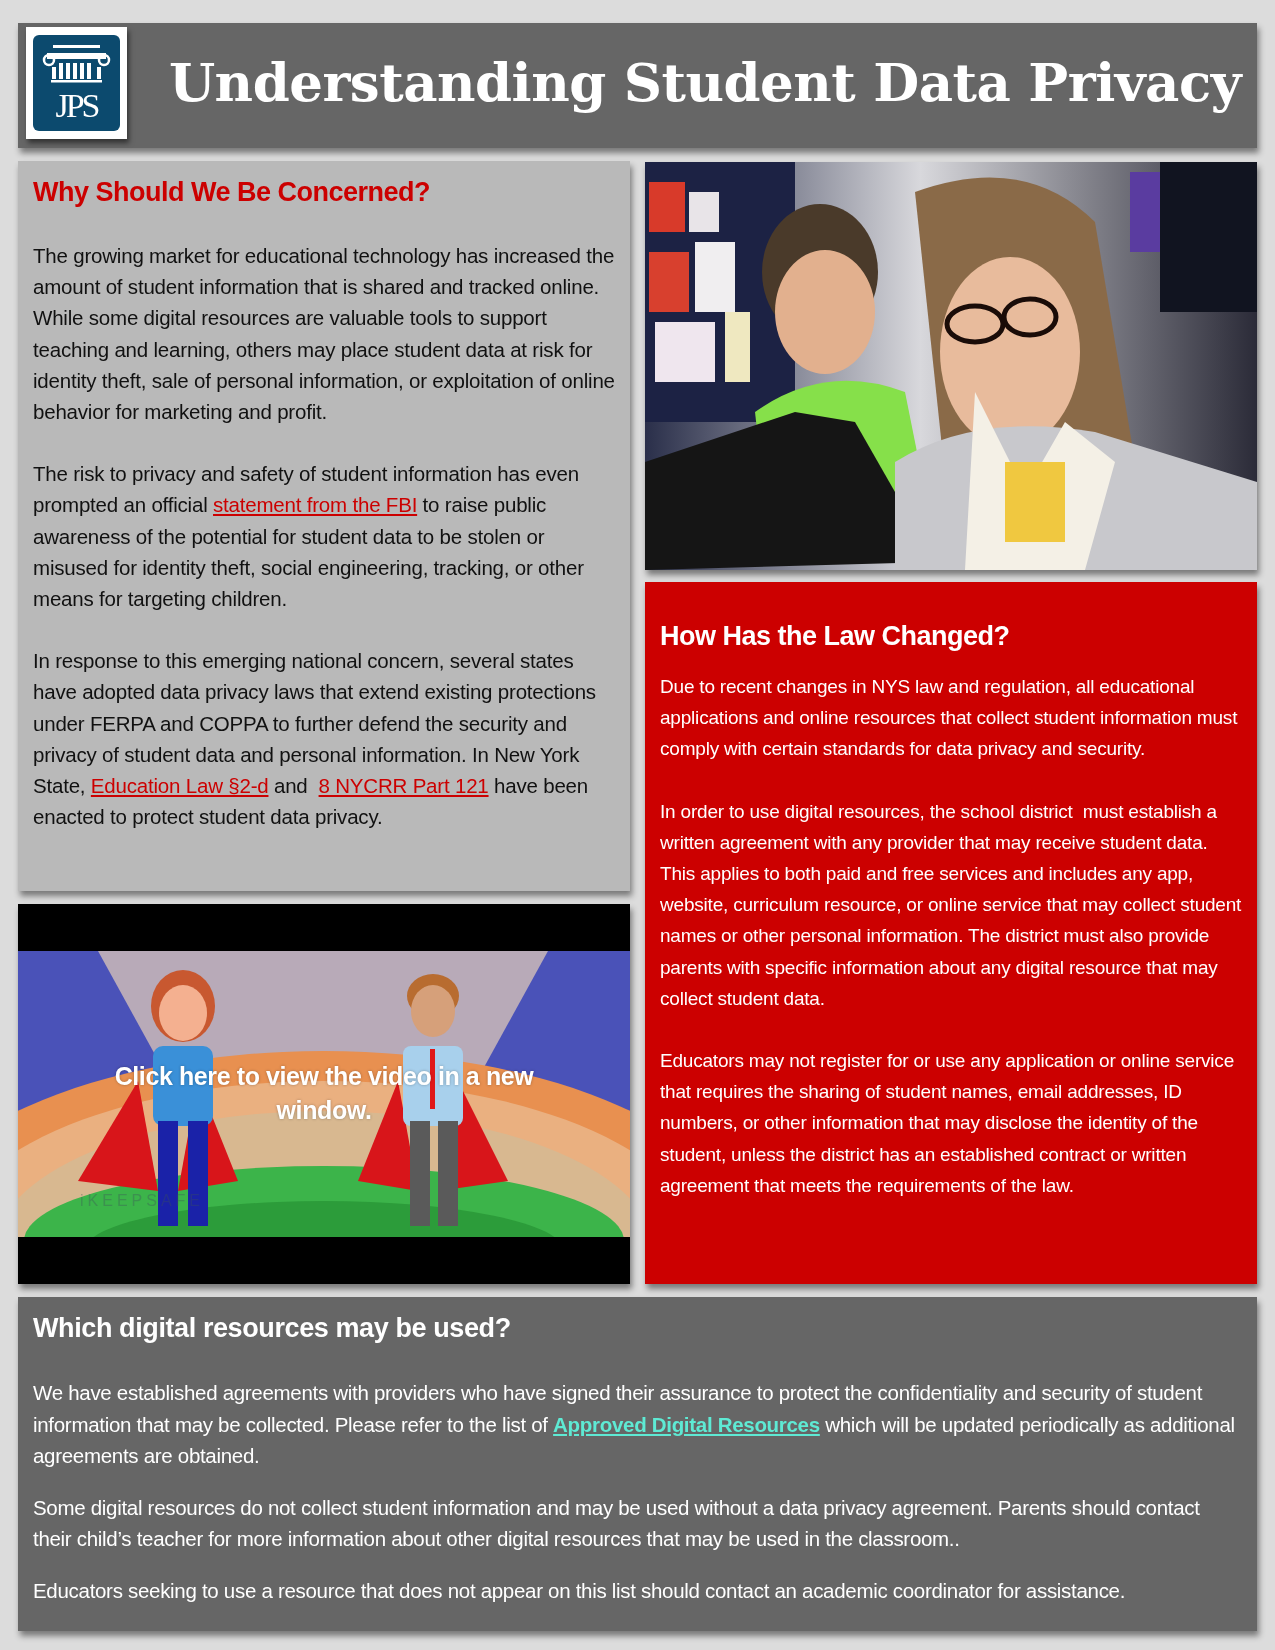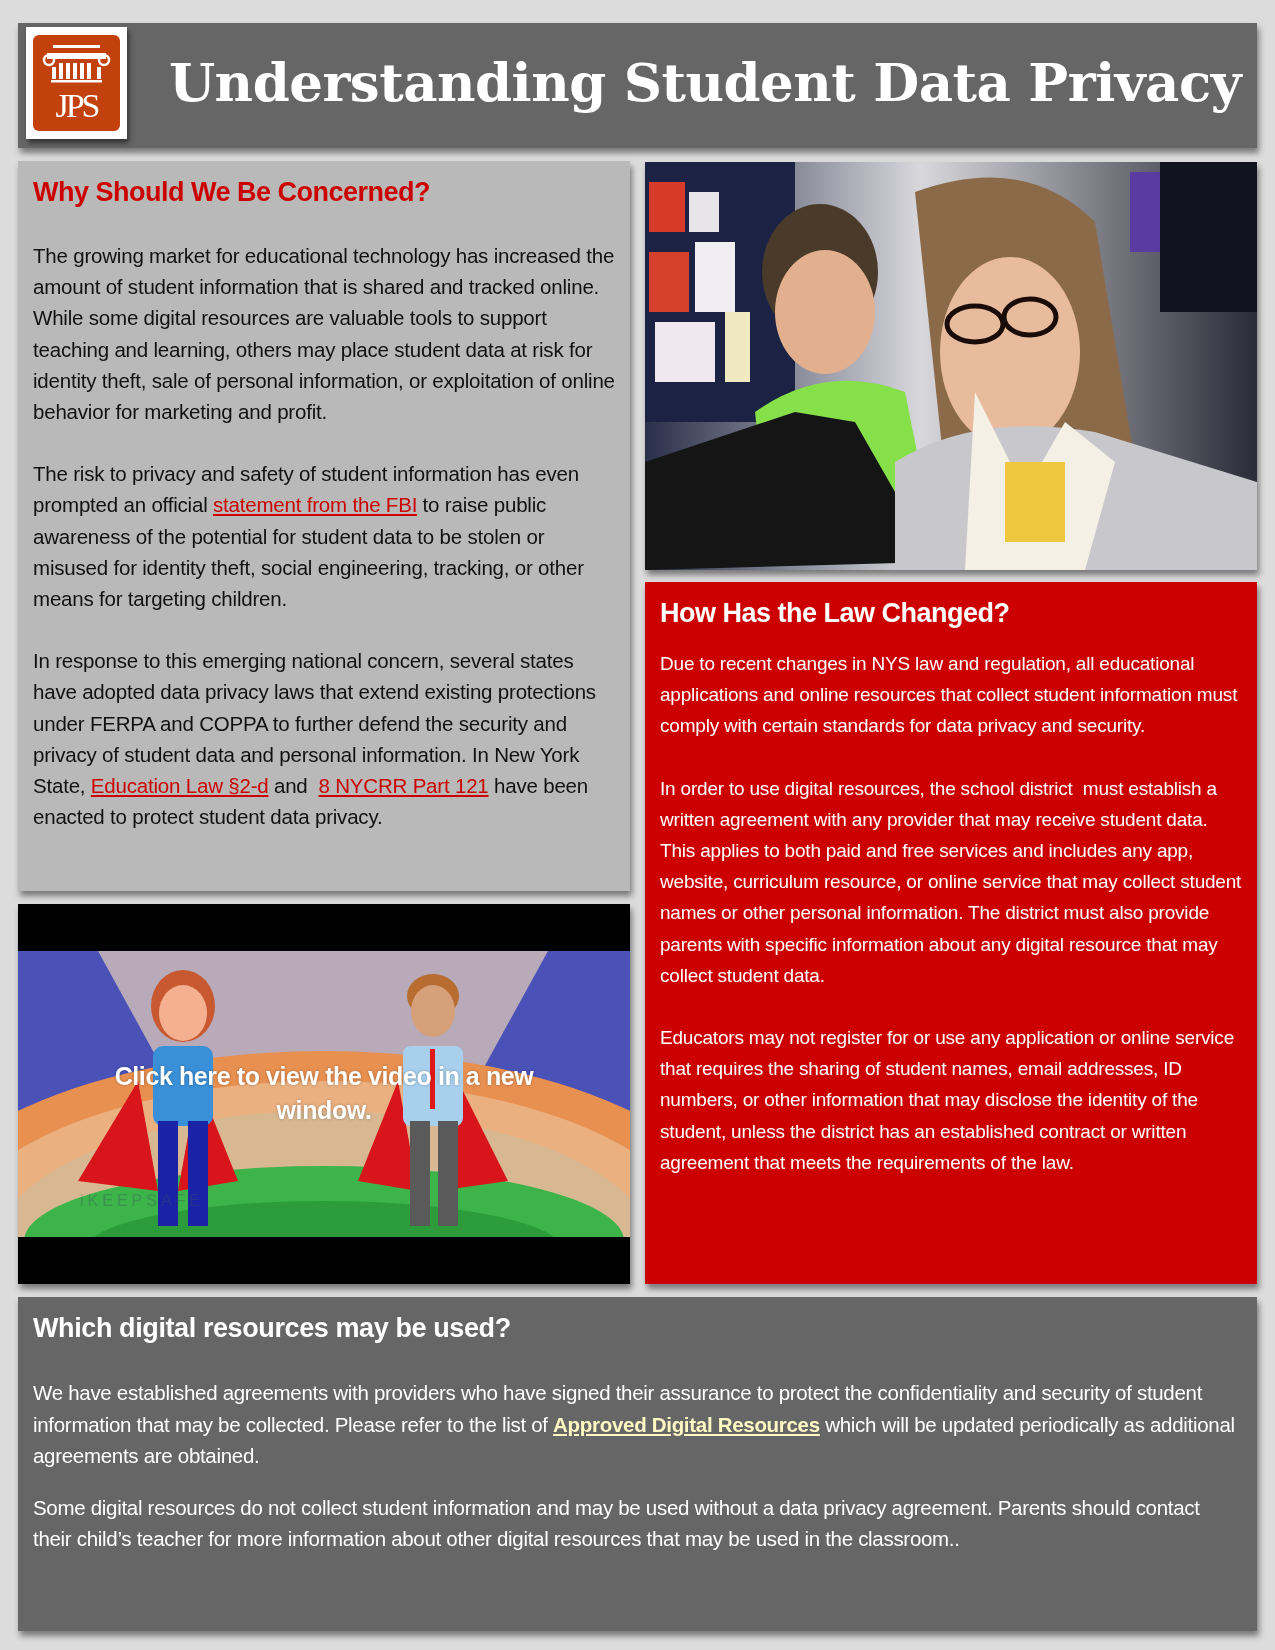--- a/index.html
+++ b/index.html
@@ -15,21 +15,21 @@
   .header {
     position: absolute; left: 18px; top: 23px; width: 1239px; height: 125px;
     background: #666666;
   }
   .logo-box {
     position: absolute; left: 8px; top: 4px; width: 101px; height: 112px;
     background: #ffffff; box-shadow: 2px 4px 5px rgba(0,0,0,0.5);
   }
   .logo-red {
     position: absolute; left: 7px; top: 8px; width: 87px; height: 96px;
-    background: #c2410c; border-radius: 6px;
+    background: #0c4a6e; border-radius: 6px;
   }
   .logo-red svg { position: absolute; left: 0; top: 0; }
   .logo-text {
     position: absolute; left: 0; width: 87px; top: 52px; text-align: center;
     font-family: "Liberation Serif", "DejaVu Serif", serif; color: #fff;
     font-size: 34px; letter-spacing: -3px; line-height: 38px;
   }
   .title {
     position: absolute; right: 16px; top: 24px;
     font-family: "DejaVu Serif", serif; font-weight: bold;
@@ -58,21 +58,21 @@
     overflow: hidden; background: #6b5a4a;
   }
 
   
   .law {
     position: absolute; left: 645px; top: 582px; width: 612px; height: 702px;
     background: #cc0000; padding: 14px 14px 0 15px;
   }
   .law h2 {
     color: #fff; font-size: 27px; font-weight: bold; line-height: 34px;
-    margin-bottom: 18px; letter-spacing: -0.5px;
+    margin-bottom: 18px; letter-spacing: -0.5px; margin-top: 23px;
   }
   .law p {
     color: #fff; font-size: 19px; line-height: 31.2px; margin-bottom: 31px;
     letter-spacing: -0.2px;
   }
 
   
   .video {
     position: absolute; left: 18px; top: 904px; width: 612px; height: 380px;
     background: #000; overflow: hidden; cursor: pointer;
@@ -94,21 +94,21 @@
     background: #666666; padding: 14px 14px 0 15px;
   }
   .resources h2 {
     color: #fff; font-size: 27px; font-weight: bold; line-height: 34px;
     margin-bottom: 32px; letter-spacing: -0.4px;
   }
   .resources p {
     color: #fff; font-size: 20.5px; line-height: 31.5px; margin-bottom: 20px;
     letter-spacing: -0.3px;
   }
-  a.yellow-link { color: #fef9c3; text-decoration: underline; font-weight: bold; }
+  a.yellow-link { color: #5eead4; text-decoration: underline; font-weight: bold; }
 </style>
 </head>
 <body>
 
 <div class="header shadow">
   <div class="logo-box">
     <div class="logo-red">
       <svg width="87" height="96" viewBox="0 0 87 96">
         <rect x="20" y="10" width="47" height="3" fill="#fff"></rect>
         <path d="M14 18 H73 V24 H14 Z" fill="#fff"></path>
@@ -208,13 +208,14 @@
     <rect x="420" y="170" width="20" height="105" fill="#5a5a5a"></rect>
   </svg>
   <div class="video-caption">Click here to view the video in a new window.</div>
 </div>
 <div class="watermark">iKEEPSAFE</div>
 
 <section class="resources shadow">
   <h2>Which digital resources may be used?</h2>
   <p><span>We have established agreements with providers who have signed their assurance to protect the confidentiality and security of student information that may be collected. Please refer to the list of </span><a class="yellow-link" href="#">Approved Digital Resources</a><span> which will be updated periodically as additional agreements are obtained.</span></p>
   <p>Some digital resources do not collect student information and may be used without a data privacy agreement. Parents should contact their child’s teacher for more information about other digital resources that may be used in the classroom..</p>
+  <p>Educators seeking to use a resource that does not appear on this list should contact an academic coordinator for assistance.</p>
 </section>
 
 </body></html>

